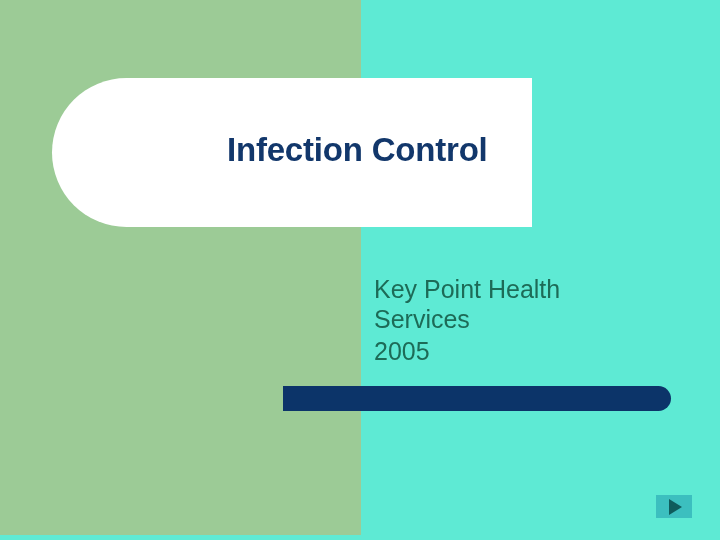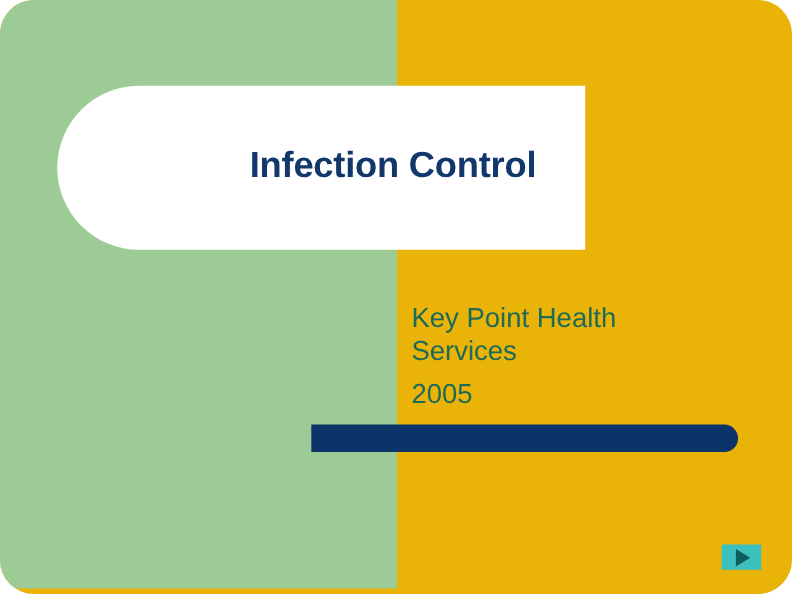--- a/index.html
+++ b/index.html
@@ -11,23 +11,22 @@
     height: 540px;
     background: #ffffff;
     font-family: "Liberation Sans", sans-serif;
     overflow: hidden;
   }
 
   #slide {
     position: relative;
     width: 720px;
     height: 540px;
-    background: #eab308;
+    background: #5eead4;
     overflow: hidden;
-    border-radius: 31px;
   }
 
   
   #green-panel {
     position: absolute;
     left: 0;
     top: 0;
     width: 361px;
     height: 535px;
     background: #9ccb96;
@@ -69,21 +68,21 @@
     color: #1d6b57;
     font-size: 25px;
     line-height: 30px;
   }
   #subtitle-line-org {
     white-space: normal;
     width: 225px;
     margin-top: 8px;
   }
   #subtitle-line-year {
-    margin-top: 9px;
+    margin-top: 2px;
   }
 
   
   #accent-bar {
     position: absolute;
     left: 283px;
     top: 386px;
     width: 388px;
     height: 25px;
     background: #0c3469;

